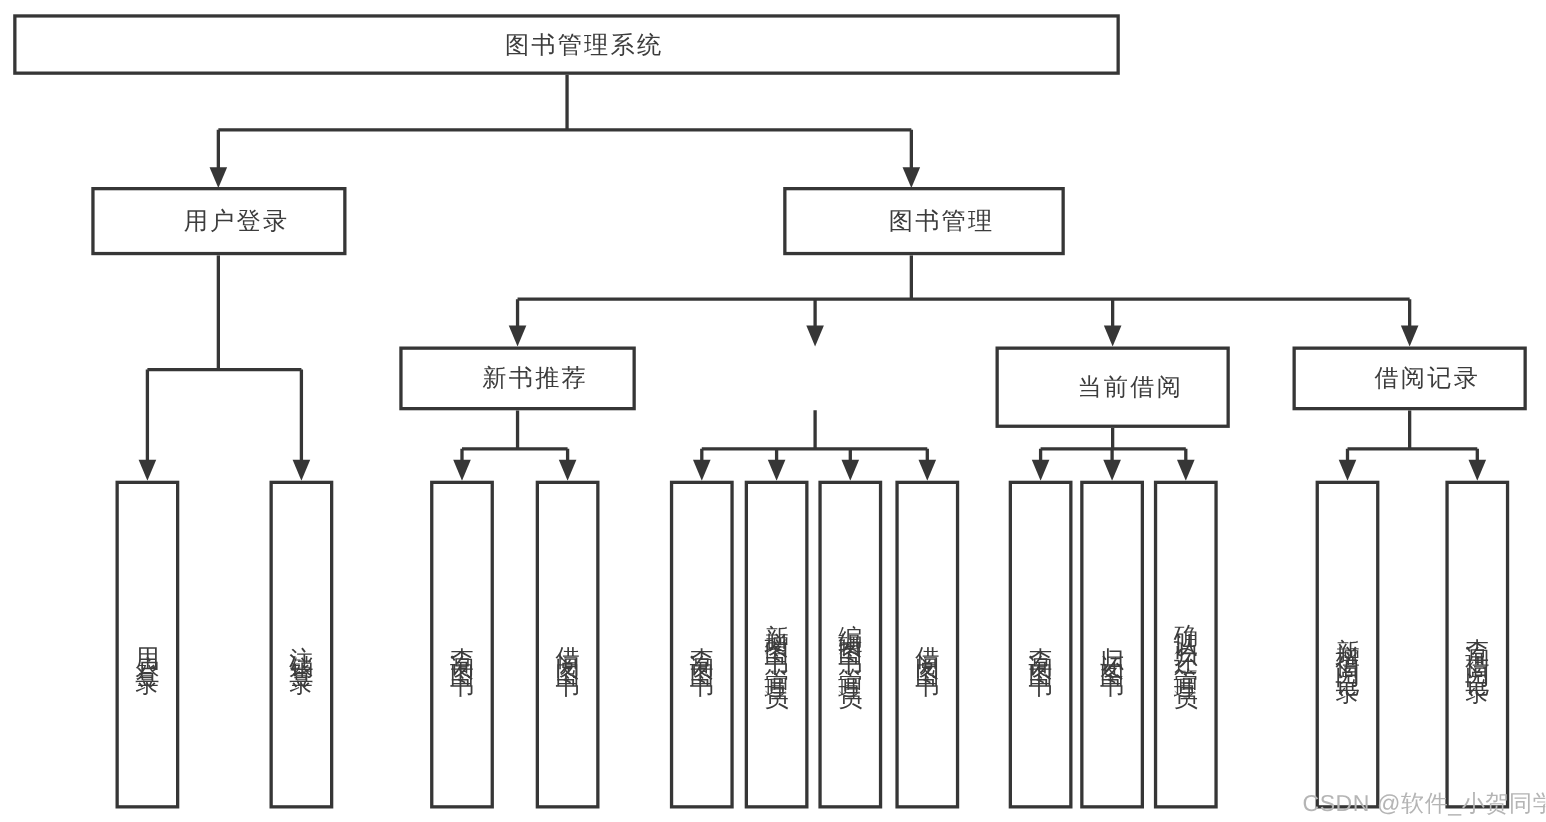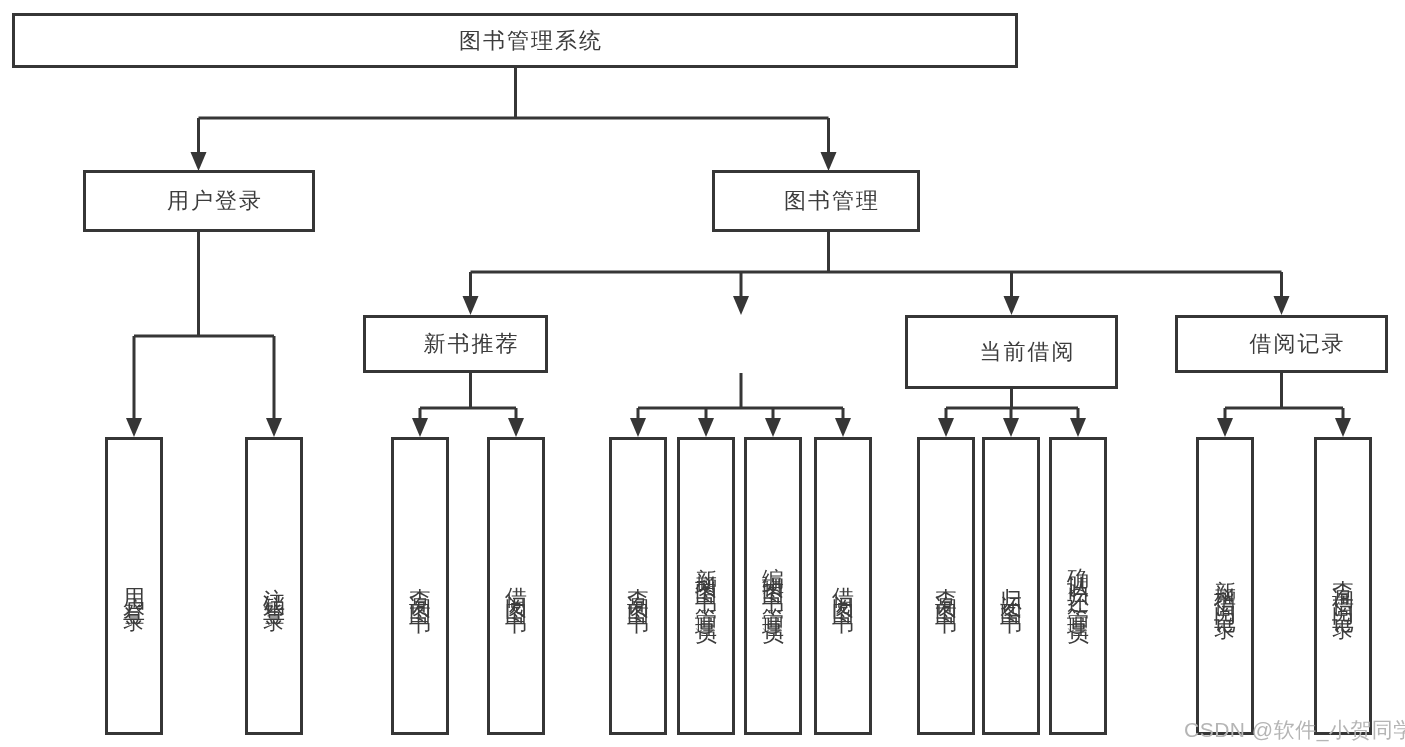--- a/index.html
+++ b/index.html
@@ -88,25 +88,25 @@
     </g>
   </svg>
 
   <div class="node h" style="left:12px; top:13px; width:1006px; height:55px;">
     <span>图书管理系统</span>
   </div>
 
   <div class="node h" style="left:83px; top:170px; width:232px; height:62px;">
     <span>用户登录</span>
   </div>
-  <div class="node h" style="left:712px; top:170px; width:208px; height:62px;">
+  <div class="node h" style="left:712px; top:170px; width:256px; height:62px;">
     <span>图书管理</span>
   </div>
 
-  <div class="node h" style="left:363px; top:315px; width:185px; height:58px;">
+  <div class="node h" style="left:363px; top:315px; width:215px; height:58px;">
     <span>新书推荐</span>
   </div>
   <div class="node h" style="left:905px; top:315px; width:213px; height:74px;">
     <span>当前借阅</span>
   </div>
   <div class="node h" style="left:1175px; top:315px; width:213px; height:58px;">
     <span>借阅记录</span>
   </div>
 
   <div class="node v" style="left:105px; top:437px; width:58px; height:298px;">

